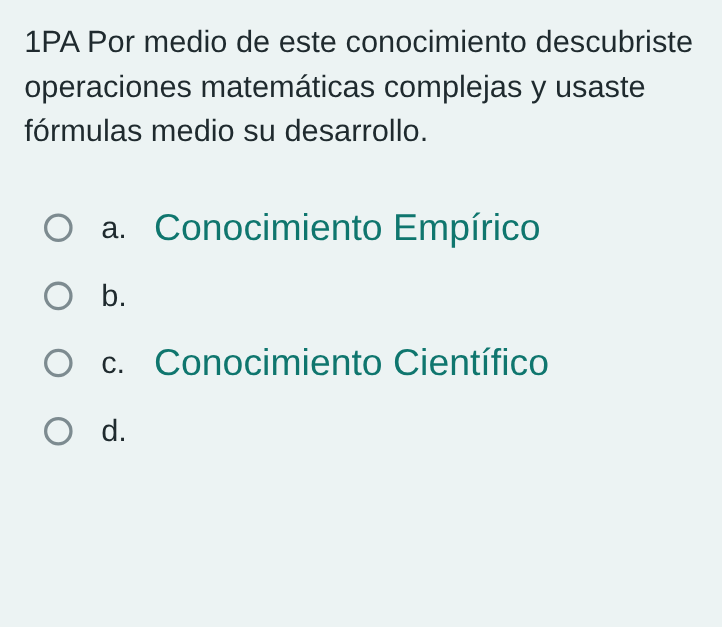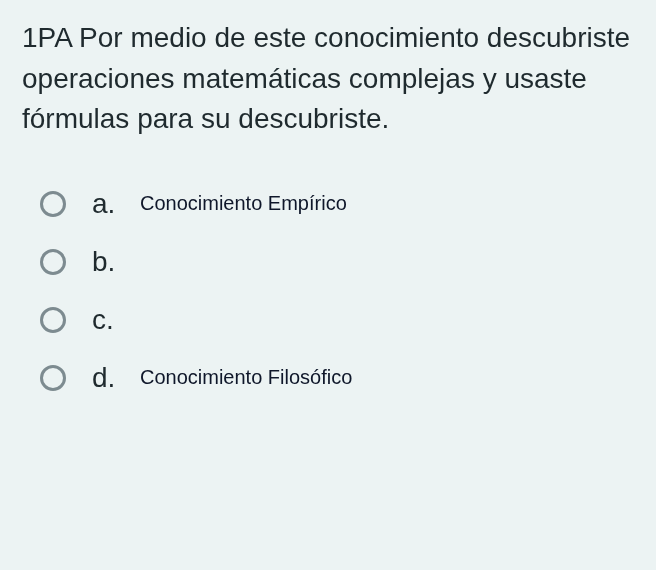--- a/index.html
+++ b/index.html
@@ -39,46 +39,46 @@
     margin-right: 26px;
     background: transparent;
   }
   .option-letter {
     font-size: 28px;
     color: #1f2a2e;
     width: 48px;
     flex-shrink: 0;
   }
   .option-text {
-    font-size: 20px;
-    color: #0f172a;
+    font-size: 34px;
+    color: #0f766e;
   }
 </style>
 </head>
 <body>
 
-<div class="question-text">1PA Por medio de este conocimiento descubriste operaciones matemáticas complejas y usaste fórmulas para su descubriste.</div>
+<div class="question-text">1PA Por medio de este conocimiento descubriste operaciones matemáticas complejas y usaste fórmulas medio su desarrollo.</div>
 
 <div class="options">
 
   <div class="option-row">
     <span class="radio"></span>
     <span class="option-letter">a.</span>
     <span class="option-text">Conocimiento Empírico</span>
   </div>
 
   <div class="option-row">
     <span class="radio"></span>
     <span class="option-letter">b.</span>
   </div>
 
   <div class="option-row">
     <span class="radio"></span>
     <span class="option-letter">c.</span>
+    <span class="option-text">Conocimiento Científico</span>
   </div>
 
   <div class="option-row">
     <span class="radio"></span>
     <span class="option-letter">d.</span>
-    <span class="option-text">Conocimiento Filosófico</span>
   </div>
 
 </div>
 
 </body></html>

